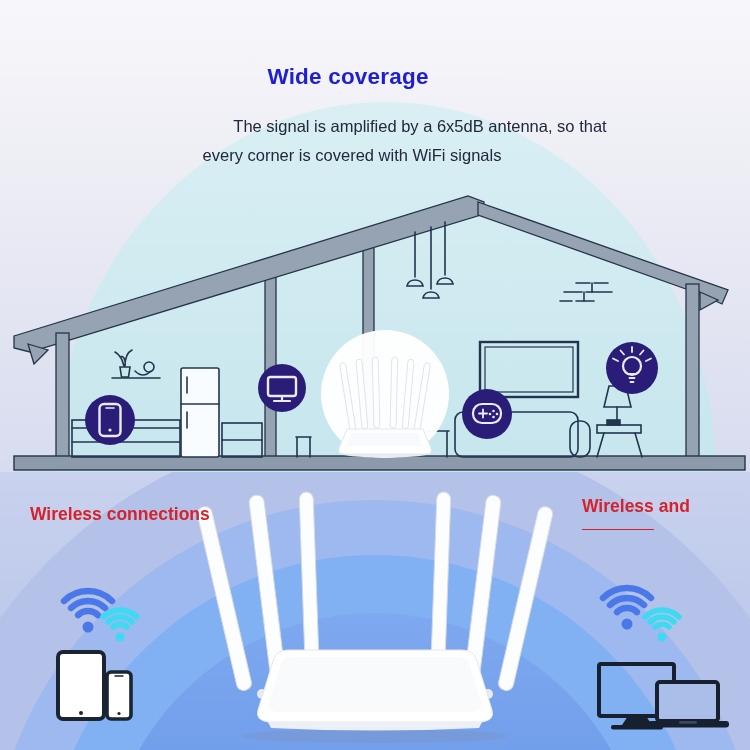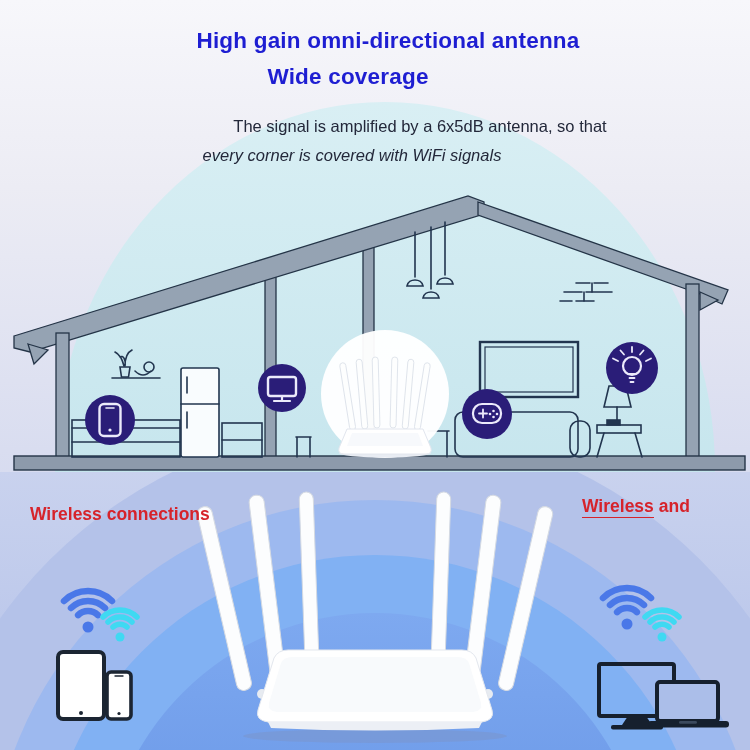--- a/index.html
+++ b/index.html
@@ -16,35 +16,35 @@
   }
   .house-svg{position:absolute;left:0;top:0;}
   
   .title-line{position:absolute;transform:translateX(-50%);white-space:nowrap;
     color:#1e1ed2;font-weight:800;font-size:22.5px;letter-spacing:.2px;}
   .t1{left:388px;top:28px;}
   .t2{left:348px;top:64px;}
   .sub-line{position:absolute;transform:translateX(-50%);white-space:nowrap;
     color:#23283a;font-weight:500;font-size:16.5px;}
   .s1{left:401px;top:117px;margin-left:19px;}
-  .s2{left:352px;top:146px;font-style:italic;}
+  .s2{left:352px;top:146px;}
   
   .lower{position:absolute;left:0;top:472px;width:750px;height:278px;overflow:hidden;
     background:linear-gradient(180deg,#c9d2ee 0%,#bcc8eb 60%,#b6c3e9 100%);}
   .ring{position:absolute;border-radius:50%;}
   .ringD{left:-85px; top:-47px; width:920px;height:920px;background:#b4c2e9;}
   .ringC{left:-10px; top:28px;  width:770px;height:770px;background:#9db9ef;}
   .ringB{left:45px;  top:83px;  width:660px;height:660px;background:#81b1f3;}
   .ringA{left:103px; top:141px; width:544px;height:544px;
          background:linear-gradient(180deg,#7ea9f0 0%,#6997e7 45%);}
   .red-label{position:absolute;color:#d6232b;font-weight:600;font-size:17.5px;
     line-height:23px;white-space:nowrap;text-align:center;}
   .red-left{left:30px;top:31px;}
   .red-right{left:582px;top:23px;}
-  .uline{border-bottom:1.6px solid #d6232b;padding-bottom:1px;}
+  .uline{border-bottom:1.6px solid #d6232b;padding-bottom:13px;}
   .bottom-svg{position:absolute;left:0;top:0;}
 </style>
 </head>
 <body>
 
 <div class="stage">
 
   <div class="upper">
     <div class="cyan-blob"></div>
 
@@ -146,21 +146,20 @@
         </g>
         <g>
           <circle cx="632" cy="368" r="26" fill="#2a1d78"></circle>
           <circle cx="632" cy="366" r="9" fill="none" stroke="#eceafb" stroke-width="2.2"></circle>
           <path d="M628.5,374 h7 M629.5,378 h5 M630.5,382 h3" stroke="#eceafb" stroke-width="1.8" stroke-linecap="round"></path>
           <path d="M632,352 V347 M640,354.5 L643.5,350.5 M624,354.5 L620.5,350.5 M646,361 L651,358.5 M618,361 L613,358.5" stroke="#eceafb" stroke-width="1.8" stroke-linecap="round"></path>
         </g>
       </g>
     </svg>
 
-    <div class="title-line t1">High gain omni-directional antenna</div>
     <div class="title-line t2">Wide coverage</div>
     <div class="sub-line s1">The signal is amplified by a 6x5dB antenna, so that</div>
     <div class="sub-line s2">every corner is covered with WiFi signals</div>
   </div>
 
   <div class="lower">
     <div class="ring ringD"></div>
     <div class="ring ringC"></div>
     <div class="ring ringB"></div>
     <div class="ring ringA"></div>

